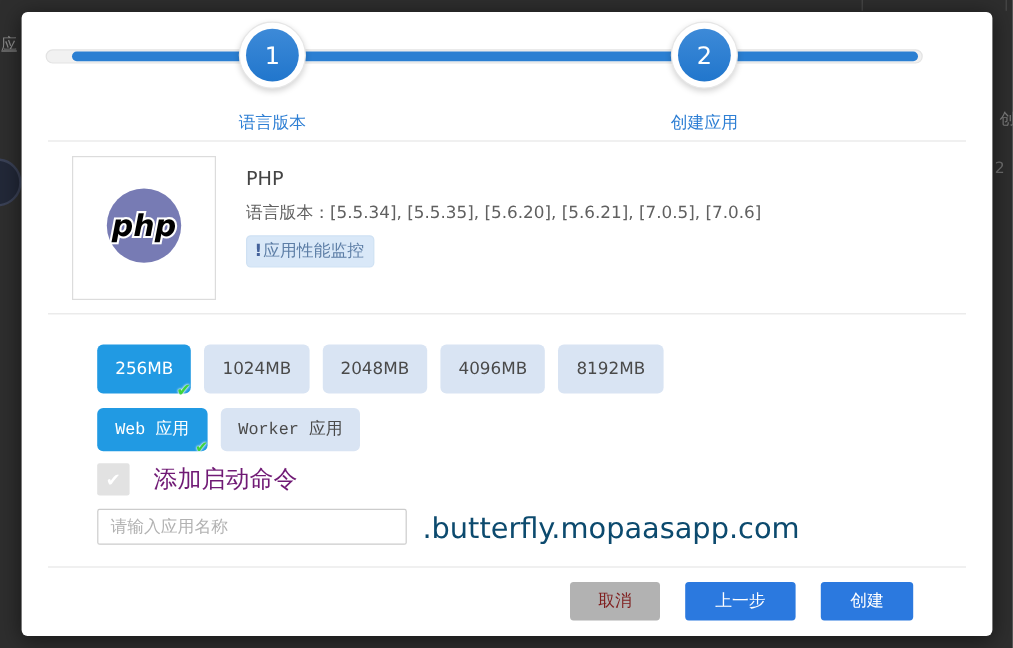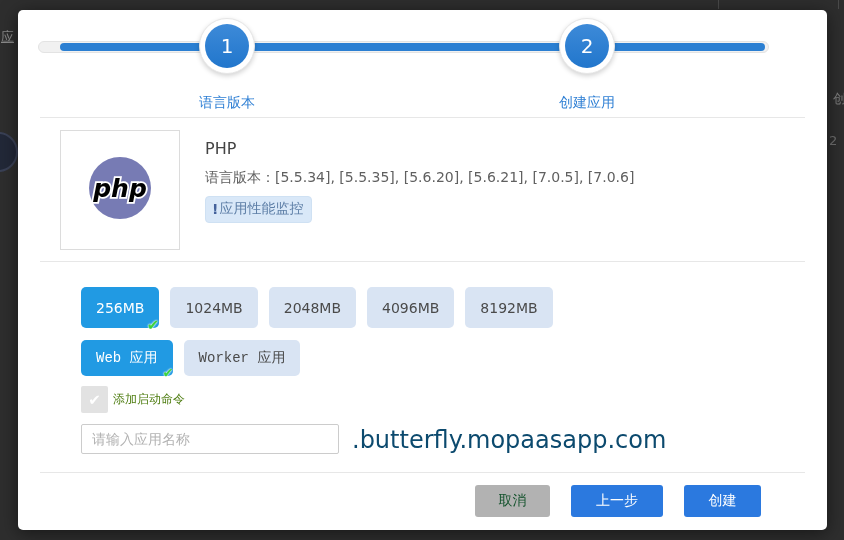--- a/index.html
+++ b/index.html
@@ -65,35 +65,35 @@
     font-family:"DejaVu Sans","Liberation Sans",sans-serif; cursor:pointer; }
   .opt-btn.selected { background:#219ae3; color:#fff; }
   .check-mark { position:absolute; right:0px; bottom:-6px; color:#3ed33e; font-size:15px;
     font-weight:bold; text-shadow:0 0 2px #fff,0 0 2px #fff; }
   .type-row { margin-top:12px; }
   .type-row .opt-btn { height:36px;font-family:Liberation Mono, monospace; }
 
   .chk-row { margin-top:10px; display:flex; align-items:center; }
   .chk-box { width:27px; height:27px; background:#e2e2e2; border-radius:2px; color:#fff;
     font-size:15px; display:flex; align-items:center; justify-content:center; cursor:default; }
-  .chk-label { margin-left:5px; color:#4d7c0f; font-size:12px; }
+  .chk-label { margin-left:20px; color:#701a75; font-size:20px; }
 
   .name-row { margin-top:11px; display:flex; align-items:flex-end; }
   .name-input { width:258px; height:30px; border:1px solid #ccc; border-radius:2px;
     padding:0 10px; font-size:14px; color:#333; outline:none;
     font-family:"DejaVu Sans","Liberation Sans",sans-serif; }
   .name-input::placeholder { color:#b2b2b2; }
   .name-suffix { margin-left:13px; font-size:24px; color:#0c4a6e; }
 
   
   .footer-divider { margin-top:18px; }
   .footer { display:flex; justify-content:flex-end; padding:12px 66px 0 0; gap:21px; }
   .btn { height:32px; border:none; border-radius:3px; font-size:14px; color:#fff;
     cursor:pointer; font-family:"DejaVu Sans","Liberation Sans",sans-serif; }
-  .btn-cancel { width:75px; background:#b2b2b2; color:#14532d; }
+  .btn-cancel { width:75px; background:#b2b2b2; color:#7f1d1d; }
   .btn-blue { background:#2b79df; }
   .btn-prev { width:92px; }
   .btn-create { width:77px; }
 </style>
 </head>
 <body>
 
 <span class="bg-hint bg-hint-left">应</span>
 <div class="bg-circle"></div>
 <span class="bg-hint bg-hint-right1">创</span>

